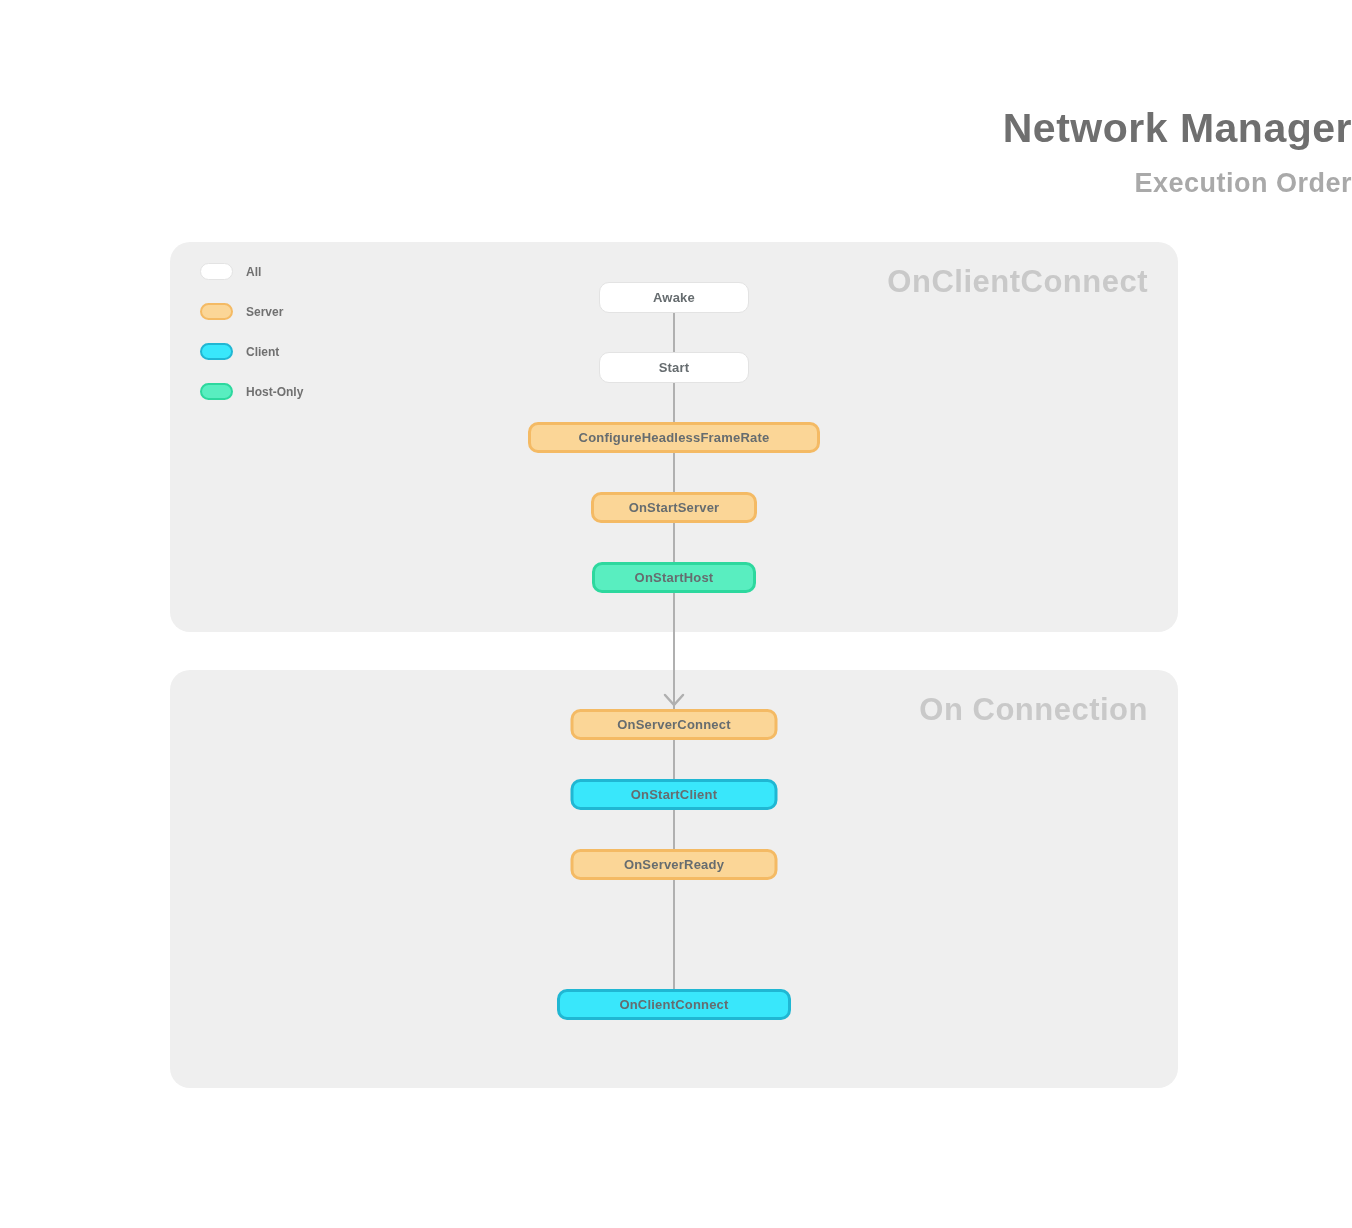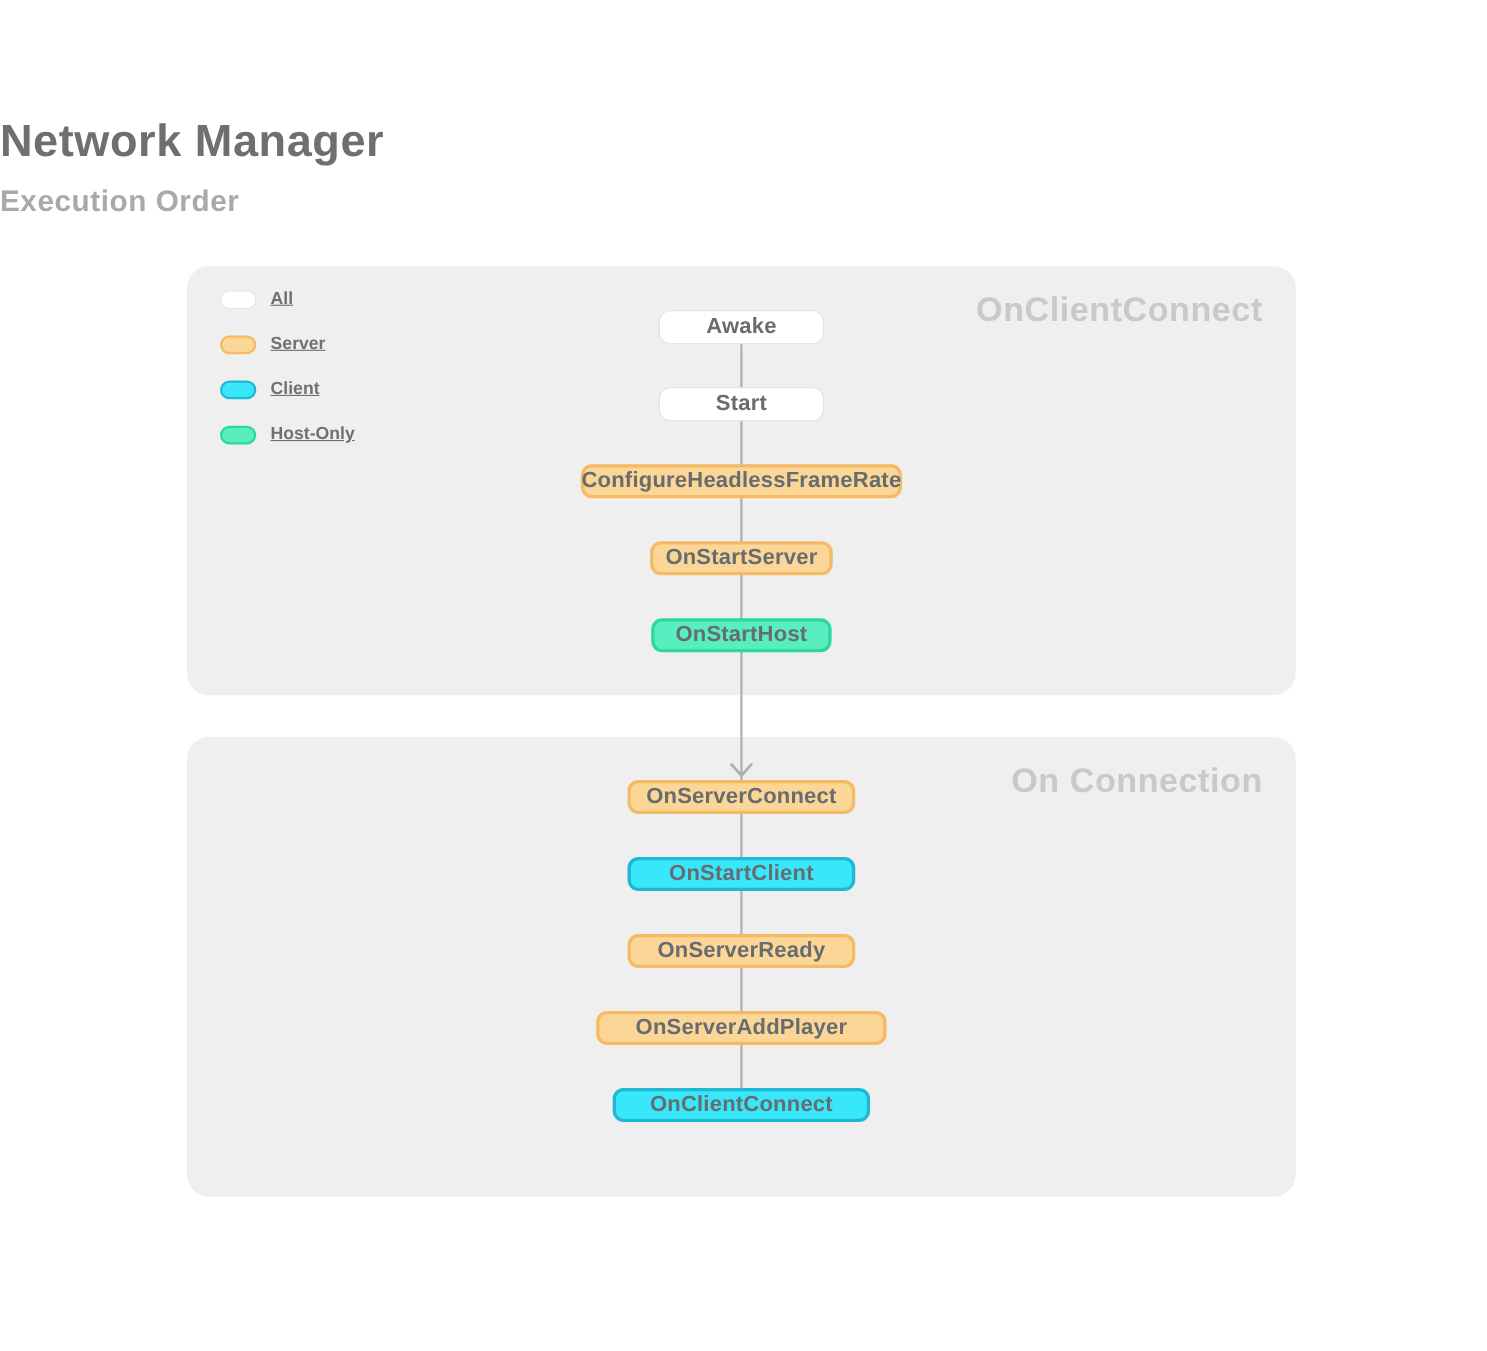--- a/index.html
+++ b/index.html
@@ -10,21 +10,21 @@
   }
   .canvas {
     position: relative;
     width: 1352px;
     height: 1228px;
     background: #ffffff;
     overflow: hidden;
   }
 
   
-  .header { position: absolute; left: 0; top: 105px; width: 100%; text-align: left; }
+  .header { position: absolute; left: 0; top: 105px; width: 100%; text-align: right; }
   .title {
     font-size: 41px;
     font-weight: bold;
     color: var(--title-text, #6f6f6f);
     letter-spacing: 0.5px;
   }
   .subtitle {
     margin-top: 16px;
     font-size: 27px;
     font-weight: bold;
@@ -62,24 +62,23 @@
     gap: 23px;
   }
   .legend-row { display: flex; align-items: center; }
   .legend-swatch {
     width: 33px;
     height: 17px;
     border-radius: 9px;
     margin-right: 13px;
   }
   .legend-label {
-    font-size: 16px;
+    font-size: 12px;
     font-weight: bold;
     color: var(--legend-text, #707070);
-    text-decoration: underline;
   }
 
   
   .type-all    { background: var(--all-fill, #ffffff);  border: 1.5px solid var(--all-border, #e3e3e3); }
   .type-server { background: var(--server-fill,#fbd697); border: 2px solid var(--server-border,#f4ba64); }
   .type-client { background: var(--client-fill,#39e7fb); border: 2px solid var(--client-border,#20b7d3); text-align: center; }
   .type-host   { background: var(--host-fill,  #59eec0); border: 2px solid var(--host-border, #2dd89e); }
 
   
   .connector-svg {
@@ -95,21 +94,21 @@
   
   .node {
     position: absolute;
     left: 674px;
     transform: translateX(-50%);
     height: 31px;
     border-radius: 10px;
     display: flex;
     align-items: center;
     justify-content: center;
-    font-size: 20px;
+    font-size: 13px;
     font-weight: bold;
     color: var(--node-text, #666c6f);
     z-index: 2;
     letter-spacing: 0.2px;
   }
   .node.type-all { border-width: 1.5px; }
   .node.type-server, .node.type-client, .node.type-host { border-width: 3px; }
 </style>
 </head>
 <body>
@@ -153,16 +152,15 @@
   </svg>
 
   <div class="node type-all" style="top:282px; width:150px;">Awake</div>
   <div class="node type-all" style="top:352px; width:150px;">Start</div>
   <div class="node type-server" style="top:422px; width:292px;">ConfigureHeadlessFrameRate</div>
   <div class="node type-server" style="top:492px; width:166px;">OnStartServer</div>
   <div class="node type-host" style="top:562px; width:164px;">OnStartHost</div>
   <div class="node type-server" style="top:709px; width:207px;">OnServerConnect</div>
   <div class="node type-client" style="top:779px; width:207px;">OnStartClient</div>
   <div class="node type-server" style="top:849px; width:207px;">OnServerReady</div>
-  <div class="node type-server" style="top:919px; width:264px;">OnServerAddPlayer</div>
   <div class="node type-client" style="top:989px; width:234px;border-radius:10px;">OnClientConnect</div>
 
 </div>
 
 </body></html>

